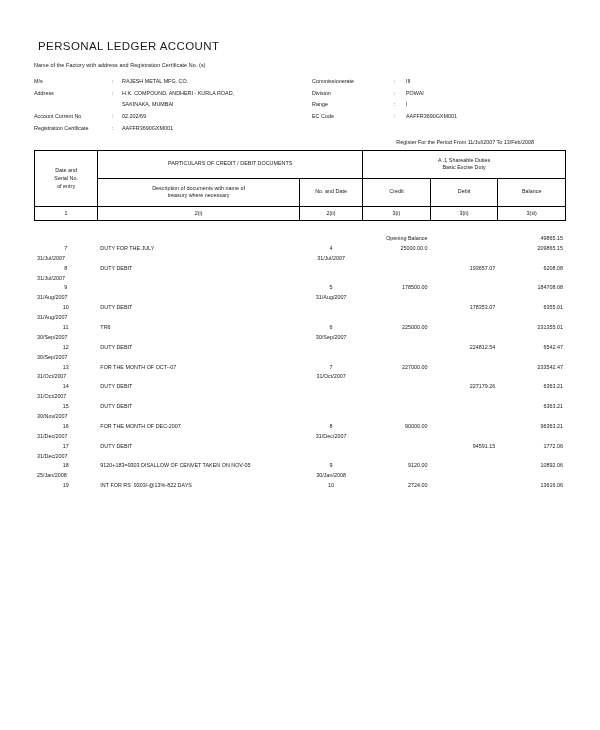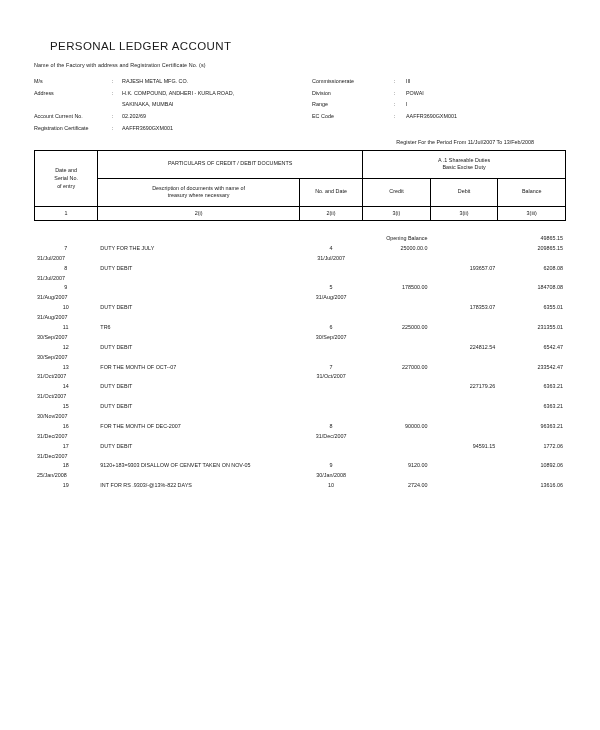--- a/index.html
+++ b/index.html
@@ -19,21 +19,21 @@
   .page {
     position: absolute;
     left: 0; top: 0;
     width: 600px;
     height: 730px;
     padding: 40px 34px 10px 34px;
   }
   .doc-title {
     font-size: 11.5px;
     letter-spacing: 0.4px;
-    margin: 0 0 10px 16px;
+    margin: 0 0 10px 4px;
     font-weight: normal;
   }
   .factory-line {
     font-size: 5.4px;
     margin: 0 0 7px 0;
     letter-spacing: 0.1px;
   }
   
   .info {
     width: 100%;

